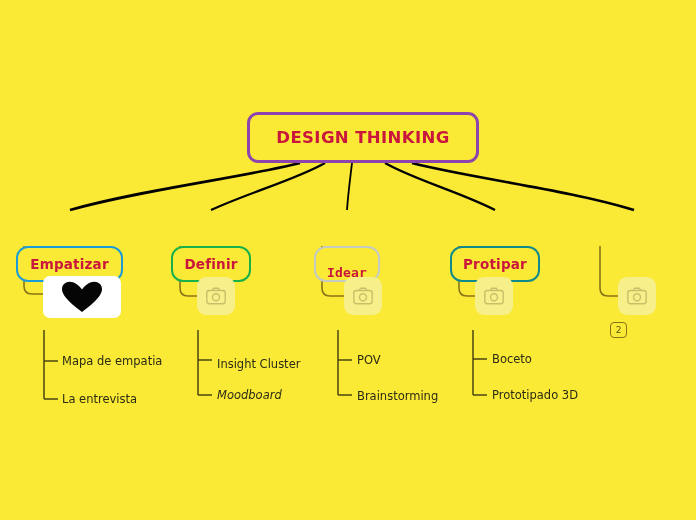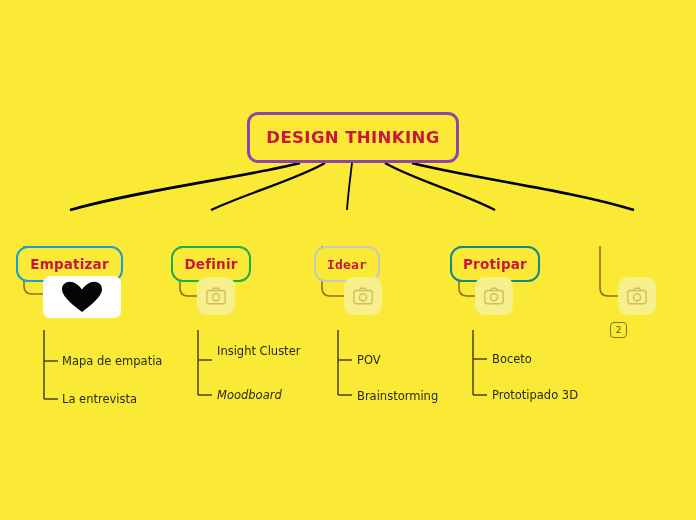--- a/index.html
+++ b/index.html
@@ -42,21 +42,21 @@
   }
   .node-label {
     color: #c9163c;
     font-weight: bold;
     letter-spacing: 0.2px;
   }
 
   #root-node {
     left: 247px;
     top: 112px;
-    width: 212px;
+    width: 232px;
     height: 51px;
     border: 3px solid #8e44ad;
     border-radius: 11px;
   }
   #root-node .node-label {
     font-size: 16.5px;
     letter-spacing: 0.4px;
   }
 
   .branch-node {
@@ -65,21 +65,21 @@
     border-style: solid;
     border-radius: 12px;
     margin-top: 36px;
   }
   .branch-node .node-label {
     font-size: 13.5px;
   }
 
   #branch-0 { left: 16px;  top: 210px; width: 107px; border-color: #1b9bd8; }
   #branch-1 { left: 171px; top: 210px; width: 80px;  border-color: #18b04a; }
-  #branch-2 { left: 314px; top: 210px; width: 66px;  border-color: #c4cbc4; }
+  #branch-2 { left: 314px; top: 210px; width: 66px;  border-color: #c4cbc4; align-items: flex-end; }
   #branch-3 { left: 450px; top: 210px; width: 90px;  border-color: #0f8a8a; }
   #branch-4 { left: 592px; top: 210px; width: 85px;  border-color: #8a6d1f; }
 
   #branch-2 .node-label {
     font-family: "DejaVu Sans Mono", "Liberation Mono", monospace;
     font-size: 13px;
   }
 
   
   .attachment {
@@ -226,21 +226,21 @@
       <path d="M6.2 3.5 L7.6 1.2 L12.4 1.2 L13.8 3.5" fill="none" stroke="#c9bf6a" stroke-width="1.4"></path>
       <circle cx="10" cy="10.2" r="3.5" fill="none" stroke="#c9bf6a" stroke-width="1.4"></circle>
     </svg>
   </div>
 
   <div class="badge-count">2</div>
 
   <div class="sub-item" style="left:62px; top:354px;">Mapa de empatia</div>
   <div class="sub-item" style="left:62px; top:392px;">La entrevista</div>
 
-  <div class="sub-item" style="left:217px; top:344px;">Insight Cluster</div>
+  <div class="sub-item" style="left:217px; top:357px;">Insight Cluster</div>
   <div class="sub-item" style="left:217px; top:388px;font-style:italic;">Moodboard</div>
 
   <div class="sub-item" style="left:357px; top:353px;">POV</div>
   <div class="sub-item" style="left:357px; top:389px;">Brainstorming</div>
 
   <div class="sub-item" style="left:492px; top:352px;">Boceto</div>
   <div class="sub-item" style="left:492px; top:388px;">Prototipado 3D</div>
 
 </div>
 

